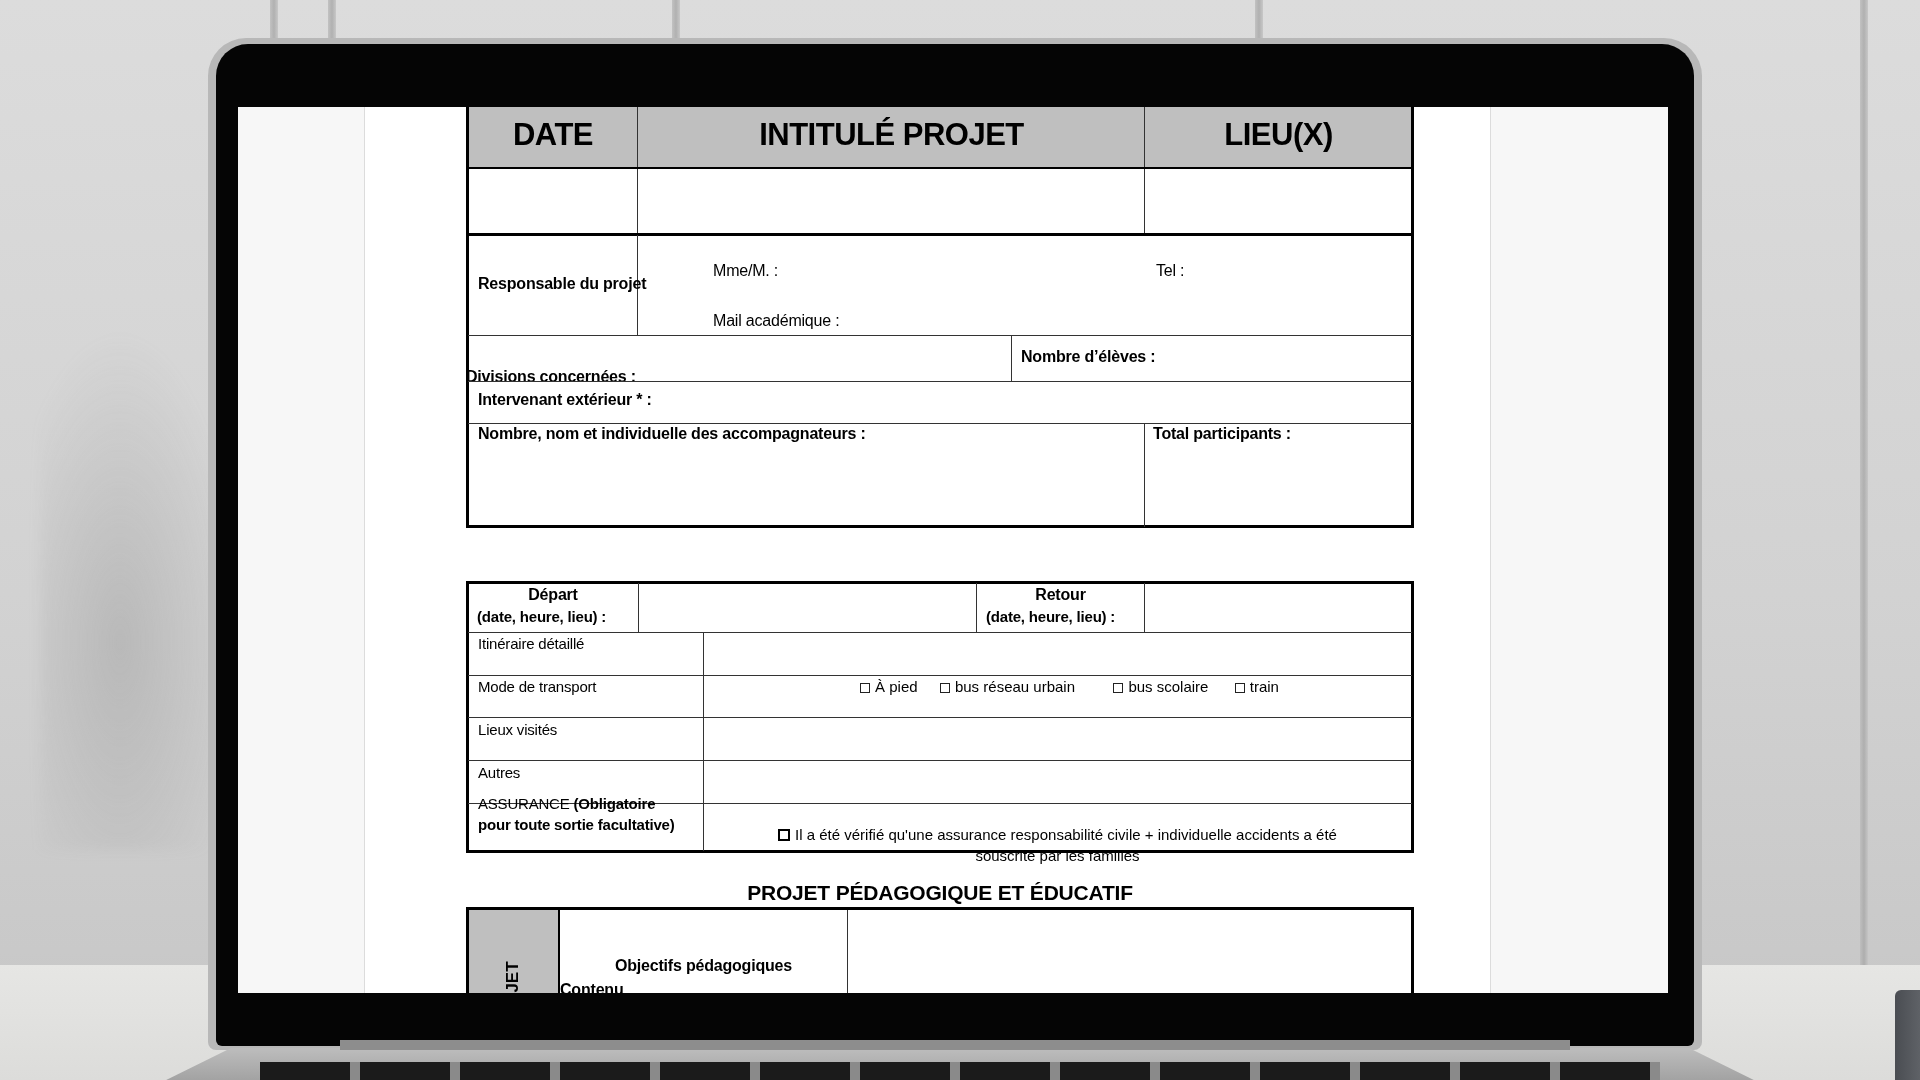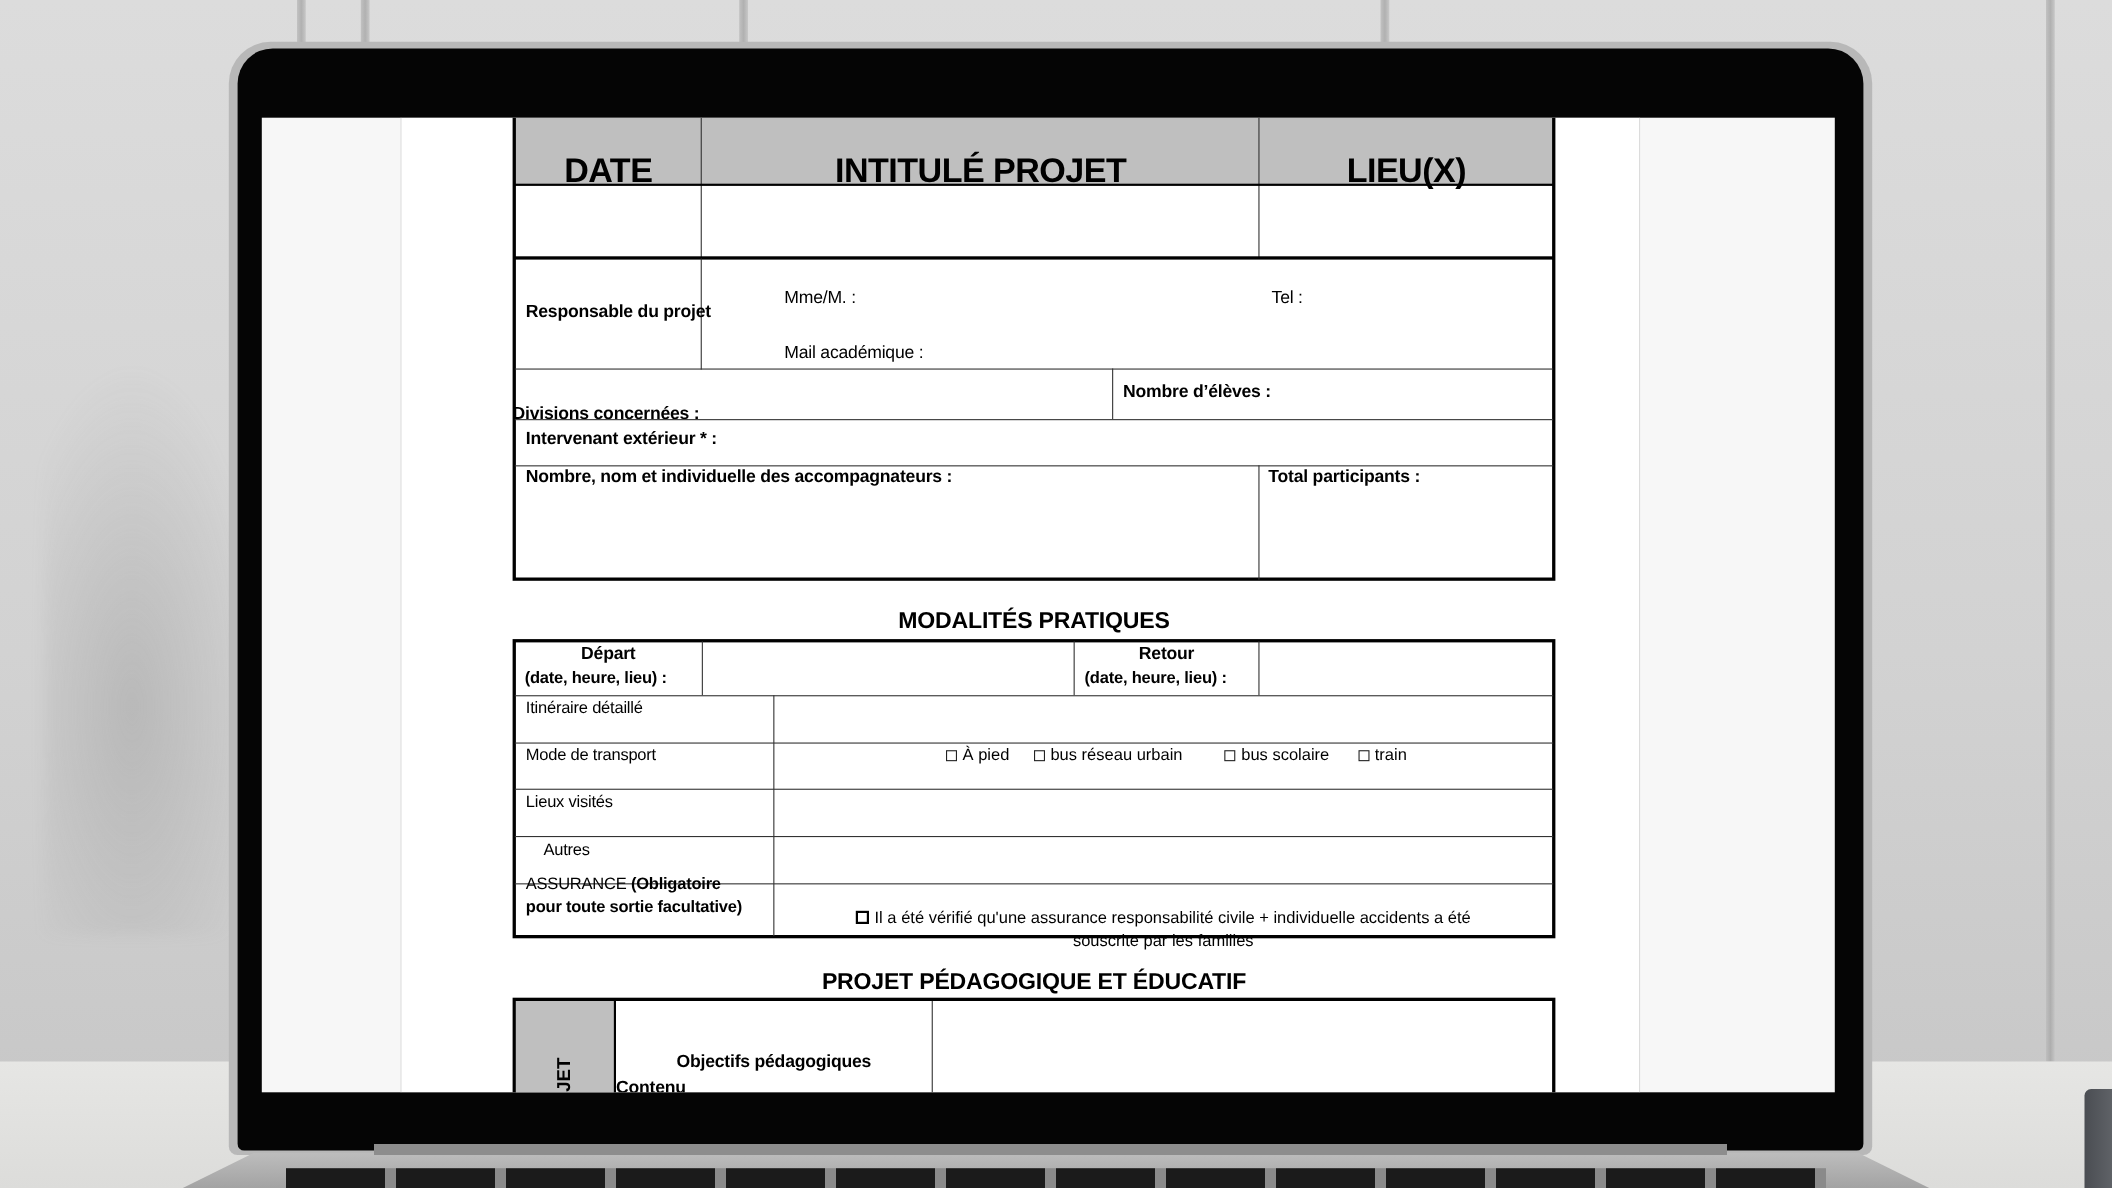--- a/index.html
+++ b/index.html
@@ -33,21 +33,21 @@
   .screen { position: absolute; left: 238px; top: 107px; width: 1430px; height: 886px;
     background: #f7f7f7; overflow: hidden; }
   .page { position: absolute; left: 126px; top: 0; width: 1127px; height: 886px; background: #ffffff;
     border-left: 1px solid #dcdcdc; border-right: 1px solid #dcdcdc; }
   .abs { position: absolute; }
   .tbl-border { position: absolute; border: 3px solid #000; }
   .hl { position: absolute; height: 1px; background: #333; }
   .hl.thick { height: 3px; background: #000; }
   .vl { position: absolute; width: 1px; background: #333; }
   .hdr { position: absolute; background: #bfbfbf; }
-  .hdr-text { position: absolute; font-weight: bold; font-size: 31px; text-align: center; letter-spacing: -0.5px; margin-top: 20px; }
+  .hdr-text { position: absolute; font-weight: bold; font-size: 31px; text-align: center; letter-spacing: -0.5px; }
   .lbl { position: absolute; font-size: 16px; white-space: nowrap; letter-spacing: -0.2px; }
   .lbl.b { font-weight: bold; }
   .lbl.sm { font-size: 15px; }
   .section-title { position: absolute; font-weight: bold; font-size: 21px; text-align: center; letter-spacing: -0.2px; }
   .cb { display: inline-block; width: 10px; height: 10px; border: 1px solid #222; margin-right: 5px; vertical-align: -1px; }
   .cb.bold { width: 12px; height: 12px; border: 2px solid #000; }
   .rot { position: absolute; transform: rotate(-90deg); transform-origin: center; font-weight: bold; font-size: 17px; }
 </style>
 </head>
 <body>
@@ -99,21 +99,20 @@
   <div class="lbl b" style="left:783px; top:241px;">Nombre d’élèves :</div>
   <div class="hl" style="left:230px; top:274px; width:944px;"></div>
 
   <div class="lbl b" style="left:240px; top:284px;">Intervenant extérieur * :</div>
   <div class="hl" style="left:230px; top:316px; width:944px;"></div>
 
   <div class="vl" style="left:906px; top:316px; height:104px;"></div>
   <div class="lbl b" style="left:240px; top:318px;">Nombre, nom et individuelle des accompagnateurs :</div>
   <div class="lbl b" style="left:915px; top:318px;">Total participants :</div>
 
-  <div class="section-title" style="left:230px; top:446px; width:944px;">MODALITÉS PRATIQUES</div>
   <div class="tbl-border" style="left:228px; top:474px; width:948px; height:272px;"></div>
 
   <div class="vl" style="left:400px; top:476px; height:49px;"></div>
   <div class="vl" style="left:738px; top:476px; height:49px;"></div>
   <div class="vl" style="left:906px; top:476px; height:49px;"></div>
   <div class="lbl b" style="left:231px; top:479px; width:168px; text-align:center;">Départ</div>
   <div class="lbl b sm" style="left:239px; top:501px;">(date, heure, lieu) :</div>
   <div class="abs" style="left:402px; top:478px; width:334px; height:45px;"></div>
   <div class="lbl b" style="left:739px; top:479px; width:167px; text-align:center;">Retour</div>
   <div class="lbl b sm" style="left:748px; top:501px;">(date, heure, lieu) :</div>
@@ -135,21 +134,21 @@
     <span><span class="cb"></span><span>bus scolaire</span></span>
     <span style="display:inline-block;width:18px;"></span>
     <span><span class="cb"></span><span>train</span></span>
   </div>
   <div class="hl" style="left:230px; top:610px; width:944px;"></div>
 
   <div class="lbl sm" style="left:240px; top:614px;">Lieux visités</div>
   <div class="abs" style="left:467px; top:612px; width:705px; height:40px;"></div>
   <div class="hl" style="left:230px; top:653px; width:944px;"></div>
 
-  <div class="lbl sm" style="left:240px; top:657px;margin-left:16px;">Autres</div>
+  <div class="lbl sm" style="left:240px; top:657px;">Autres</div>
   <div class="abs" style="left:467px; top:655px; width:705px; height:40px;"></div>
   <div class="hl" style="left:230px; top:696px; width:944px;"></div>
 
   <div class="lbl sm" style="left:240px; top:686px; line-height:21px;">
     <span>ASSURANCE</span>
     <b>(Obligatoire</b><br>
     <b>pour toute sortie facultative)</b>
   </div>
   <div class="abs" style="left:467px; top:700px; width:705px; text-align:center; font-size:15px; line-height:21px;margin-top:17px;">
     <span class="cb bold"></span><span>Il a été vérifié qu'une assurance responsabilité civile + individuelle accidents a été</span><br>

